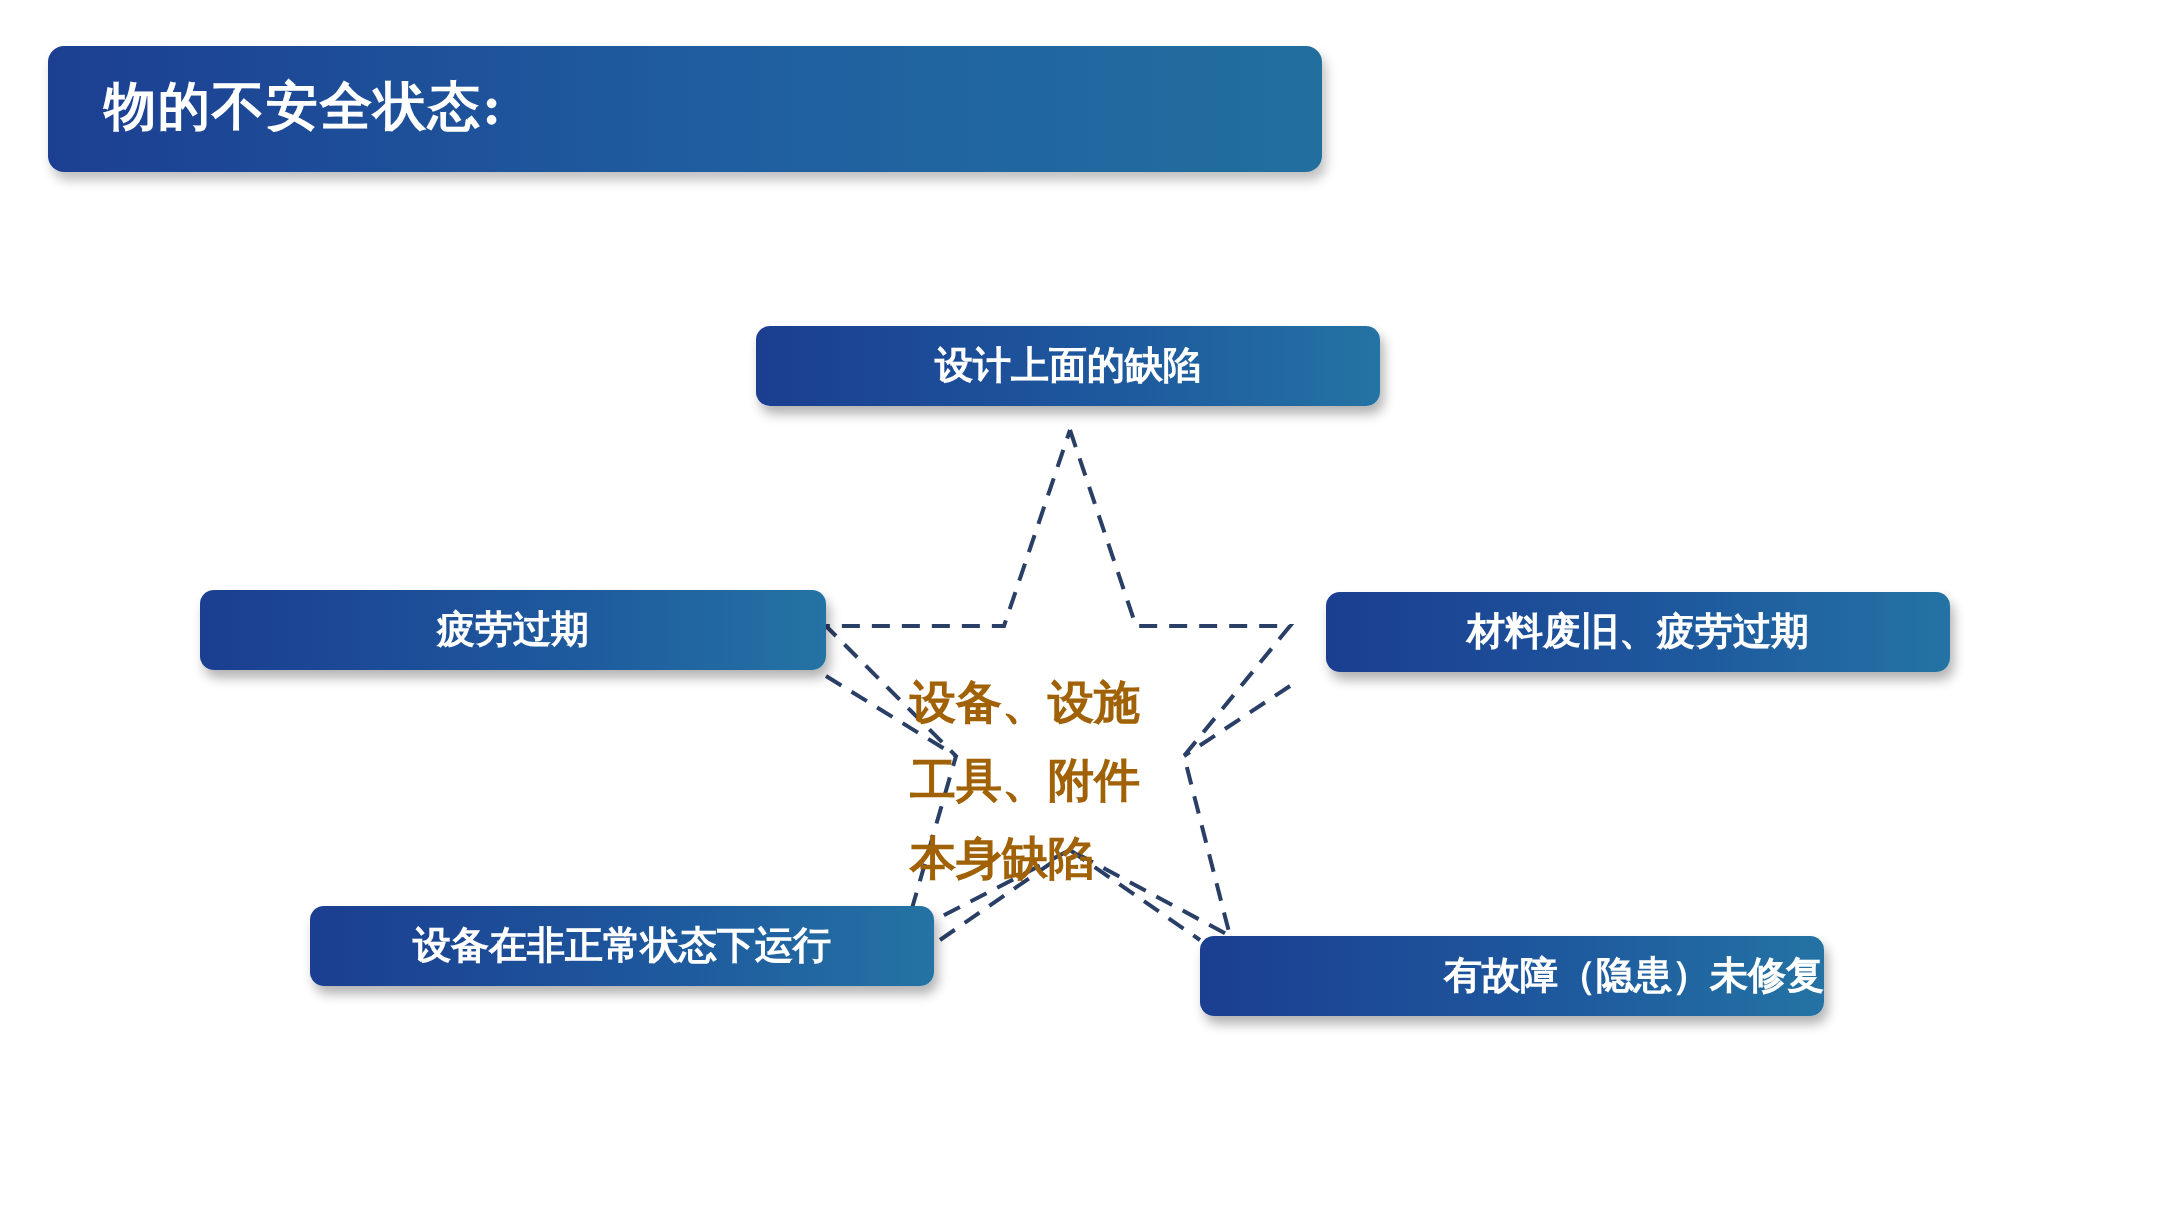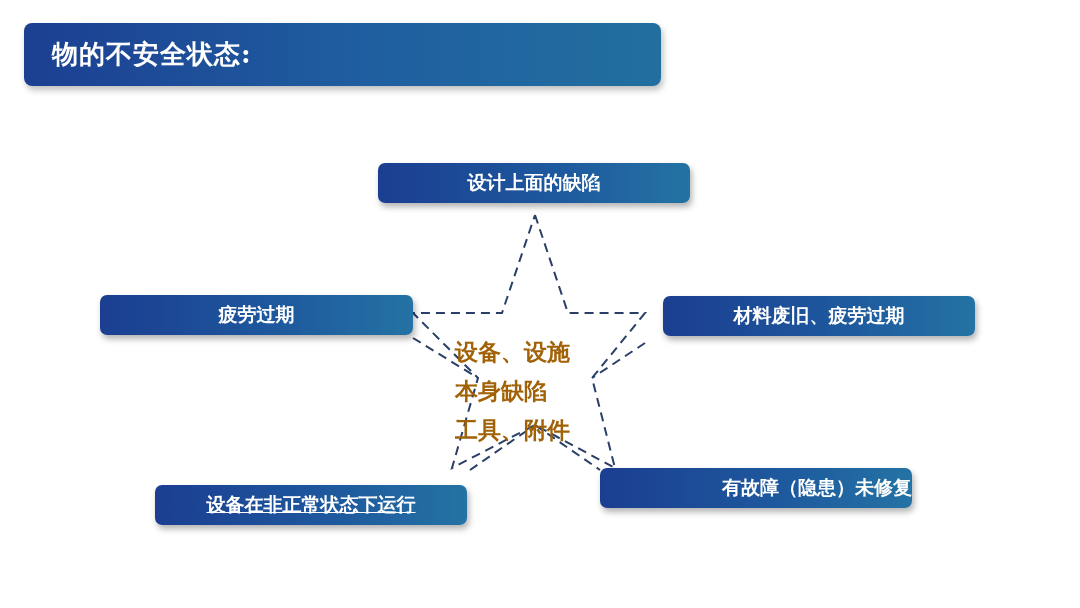--- a/index.html
+++ b/index.html
@@ -39,25 +39,25 @@
 </div>
 
 <div class="node" style="left:100px; top:295px; width:313px;">
   <span>疲劳过期</span>
 </div>
 
 <div class="node" style="left:645px; top:296px; width:312px;margin-left:18px;">
   <span>材料废旧、疲劳过期</span>
 </div>
 
-<div class="node" style="left:155px; top:485px; width:312px;text-decoration:underline;">
+<div class="node" style="left:155px; top:453px; width:312px;">
   <span>设备在非正常状态下运行</span>
 </div>
 
 <div class="node" style="left:600px; top:468px; width:312px;justify-content:flex-end;">
   <span>有故障（隐患）未修复</span>
 </div>
 
 <div class="center-text">
   <div>设备、设施</div>
+  <div>工具、附件</div>
   <div>本身缺陷</div>
-  <div>工具、附件</div>
 </div>
 
 </body></html>

